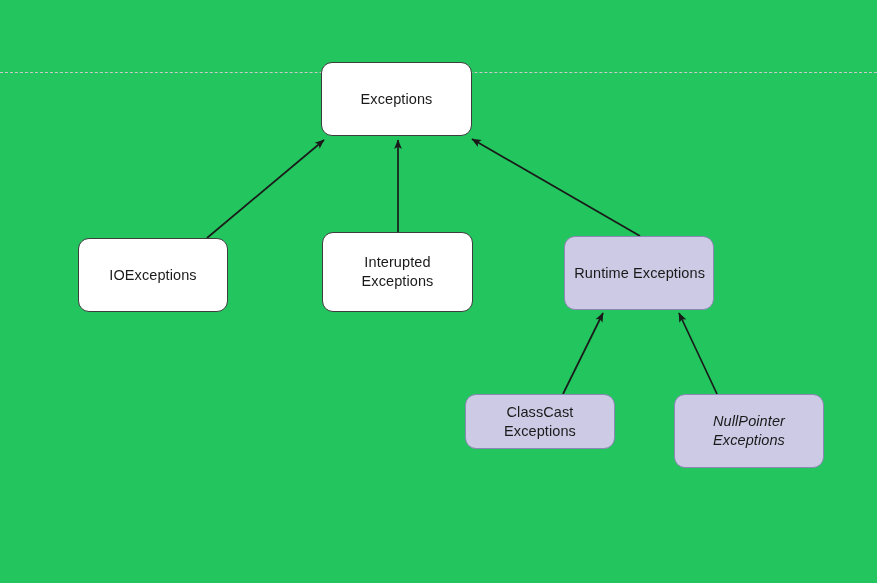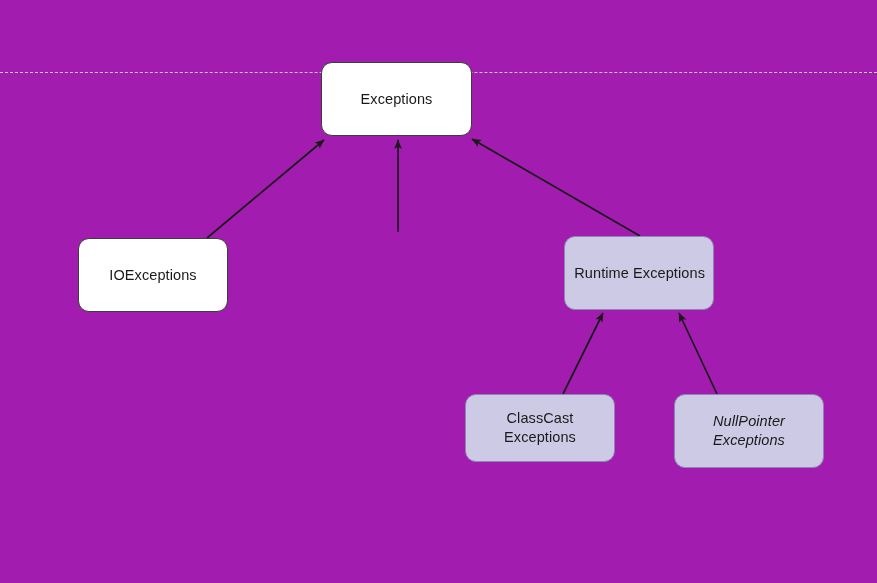--- a/index.html
+++ b/index.html
@@ -8,21 +8,21 @@
     padding: 0;
     background: #ffffff;
   }
   body {
     font-family: "Liberation Sans", sans-serif;
   }
   #canvas {
     position: relative;
     width: 877px;
     height: 583px;
-    background: #a21caf;
+    background: #22c55e;
     overflow: hidden;
   }
   #edges {
     position: absolute;
     left: 0;
     top: 0;
     width: 877px;
     height: 583px;
     pointer-events: none;
   }
@@ -84,26 +84,29 @@
   </svg>
 
   <div class="node plain" style="left:321px; top:62px; width:151px; height:74px;">
     <span class="node-label">Exceptions</span>
   </div>
 
   <div class="node plain" style="left:78px; top:238px; width:150px; height:74px;">
     <span class="node-label">IOExceptions</span>
   </div>
 
+  <div class="node plain" style="left:322px; top:232px; width:151px; height:80px;">
+    <span class="node-label">Interupted Exceptions</span>
+  </div>
 
   <div class="node accent" style="left:564px; top:236px; width:150px; height:74px;justify-content:flex-end;">
     <span class="node-label">Runtime Exceptions</span>
   </div>
 
-  <div class="node accent" style="left:465px; top:394px; width:150px; height:68px;">
+  <div class="node accent" style="left:465px; top:394px; width:150px; height:55px;">
     <span class="node-label">ClassCast Exceptions</span>
   </div>
 
   <div class="node accent" style="left:674px; top:394px; width:150px; height:74px;font-style:italic;">
     <span class="node-label">NullPointer
 Exceptions</span>
   </div>
 
 </div>
 

